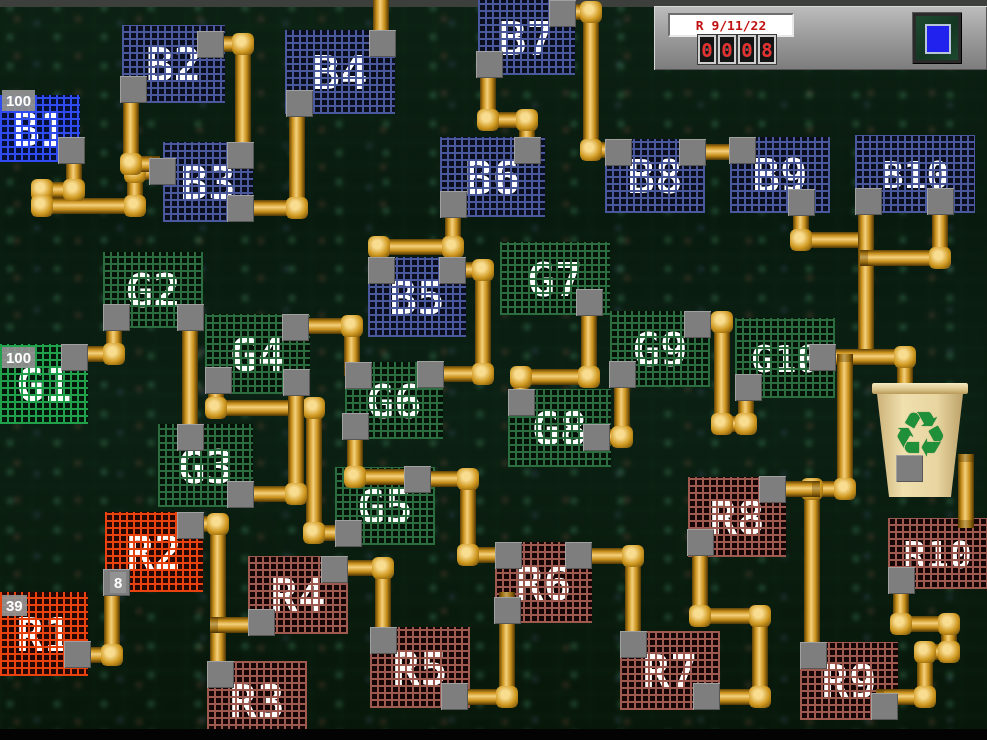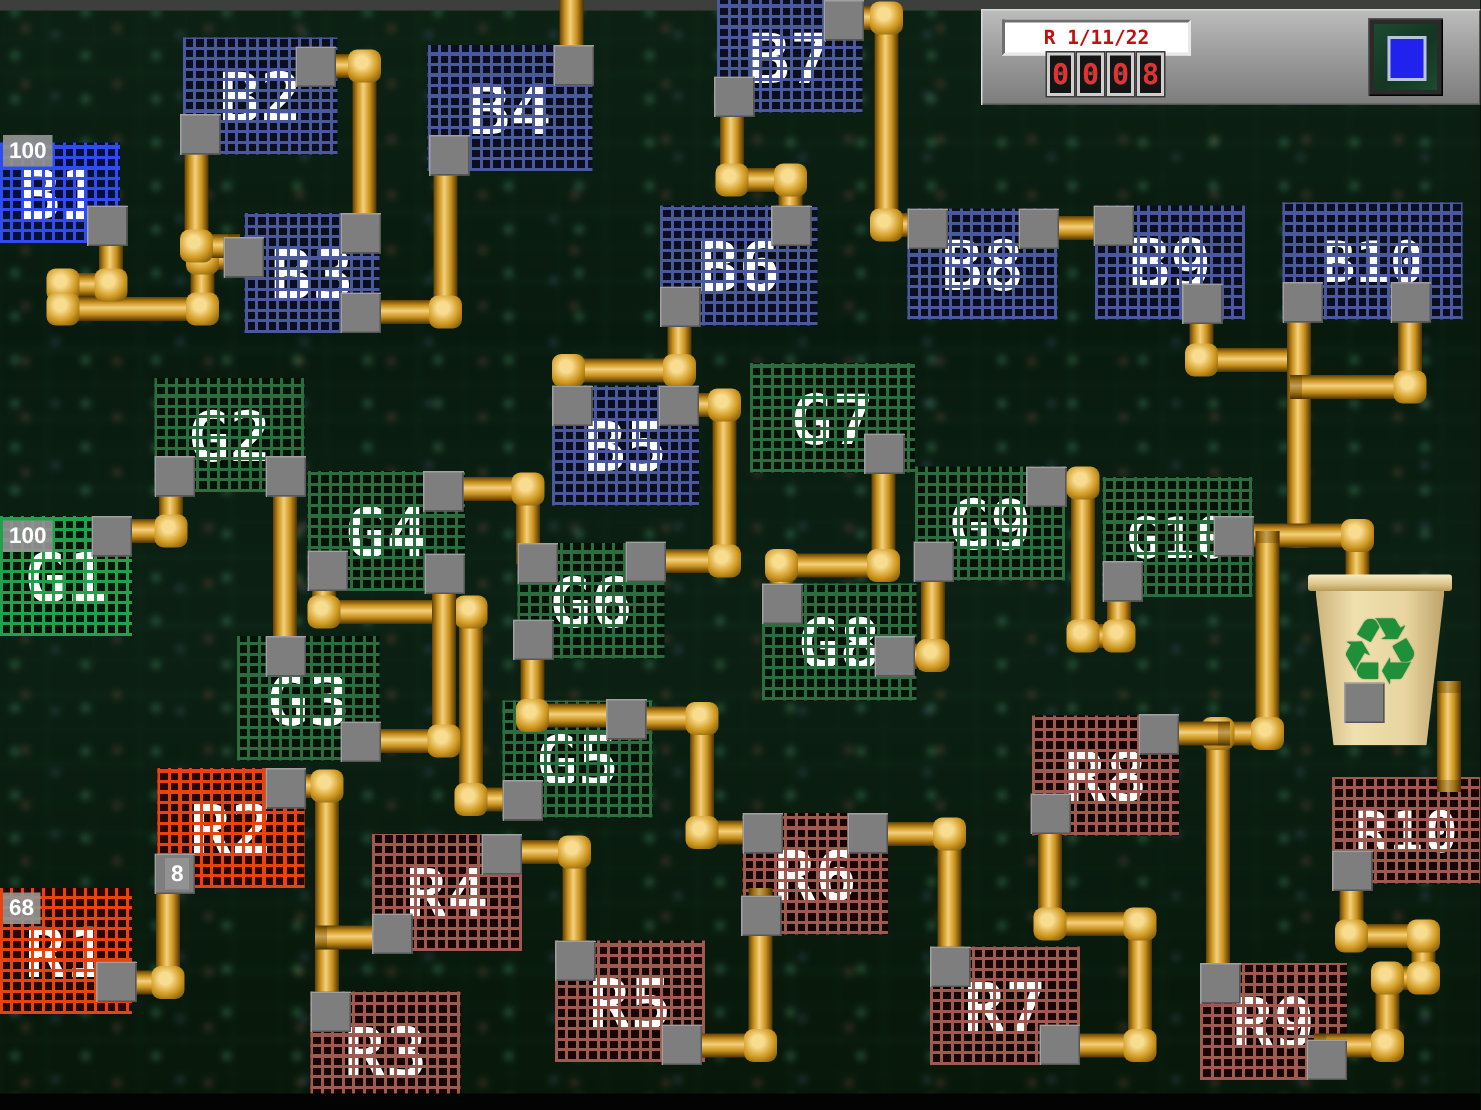--- a/index.html
+++ b/index.html
@@ -348,21 +348,21 @@
         <div class="txt" style="font-size: 38px;">G10</div>
         <div class="grid"></div>
       </div>
       <div class="connector" style="left: 735px; top: 374px;"></div>
       <div class="connector" style="left: 809px; top: 344px;"></div>
       <div class="node red-bright" style="left: 0px; top: 592px; width: 88px; height: 84px;">
         <div class="txt" style="font-size: 46px;">R1</div>
         <div class="grid"></div>
       </div>
       <div class="connector" style="left: 64px; top: 641px;"></div>
-      <div class="badge" style="left: 2px; top: 595px;">68</div>
+      <div class="badge" style="left: 2px; top: 595px;">39</div>
       <div class="node red-bright" style="left: 105px; top: 512px; width: 98px; height: 80px;">
         <div class="txt" style="font-size: 46px;">R2</div>
         <div class="grid"></div>
       </div>
       <div class="connector" style="left: 103px; top: 569px;"></div>
       <div class="connector" style="left: 177px; top: 512px;"></div>
       <div class="badge" style="left: 110px; top: 572px;">8</div>
       <div class="node red-dark" style="left: 207px; top: 661px; width: 100px; height: 79px;">
         <div class="txt" style="font-size: 46px;">R3</div>
         <div class="grid"></div>
@@ -414,21 +414,21 @@
     </div>
 
   <div id="trash">
     <div class="rim"></div>
     <div class="body"></div>
     <div class="glyph">♻</div>
   </div>
 
   <div id="panel">
     <div id="datebox">
-      <span>R 1/11/22</span>
+      <span>R 9/11/22</span>
     </div>
     <div id="digits">
         <div class="digit">
           <span class="g">8</span>
           <span class="d">0</span>
         </div>
         <div class="digit">
           <span class="g">8</span>
           <span class="d">0</span>
         </div>

